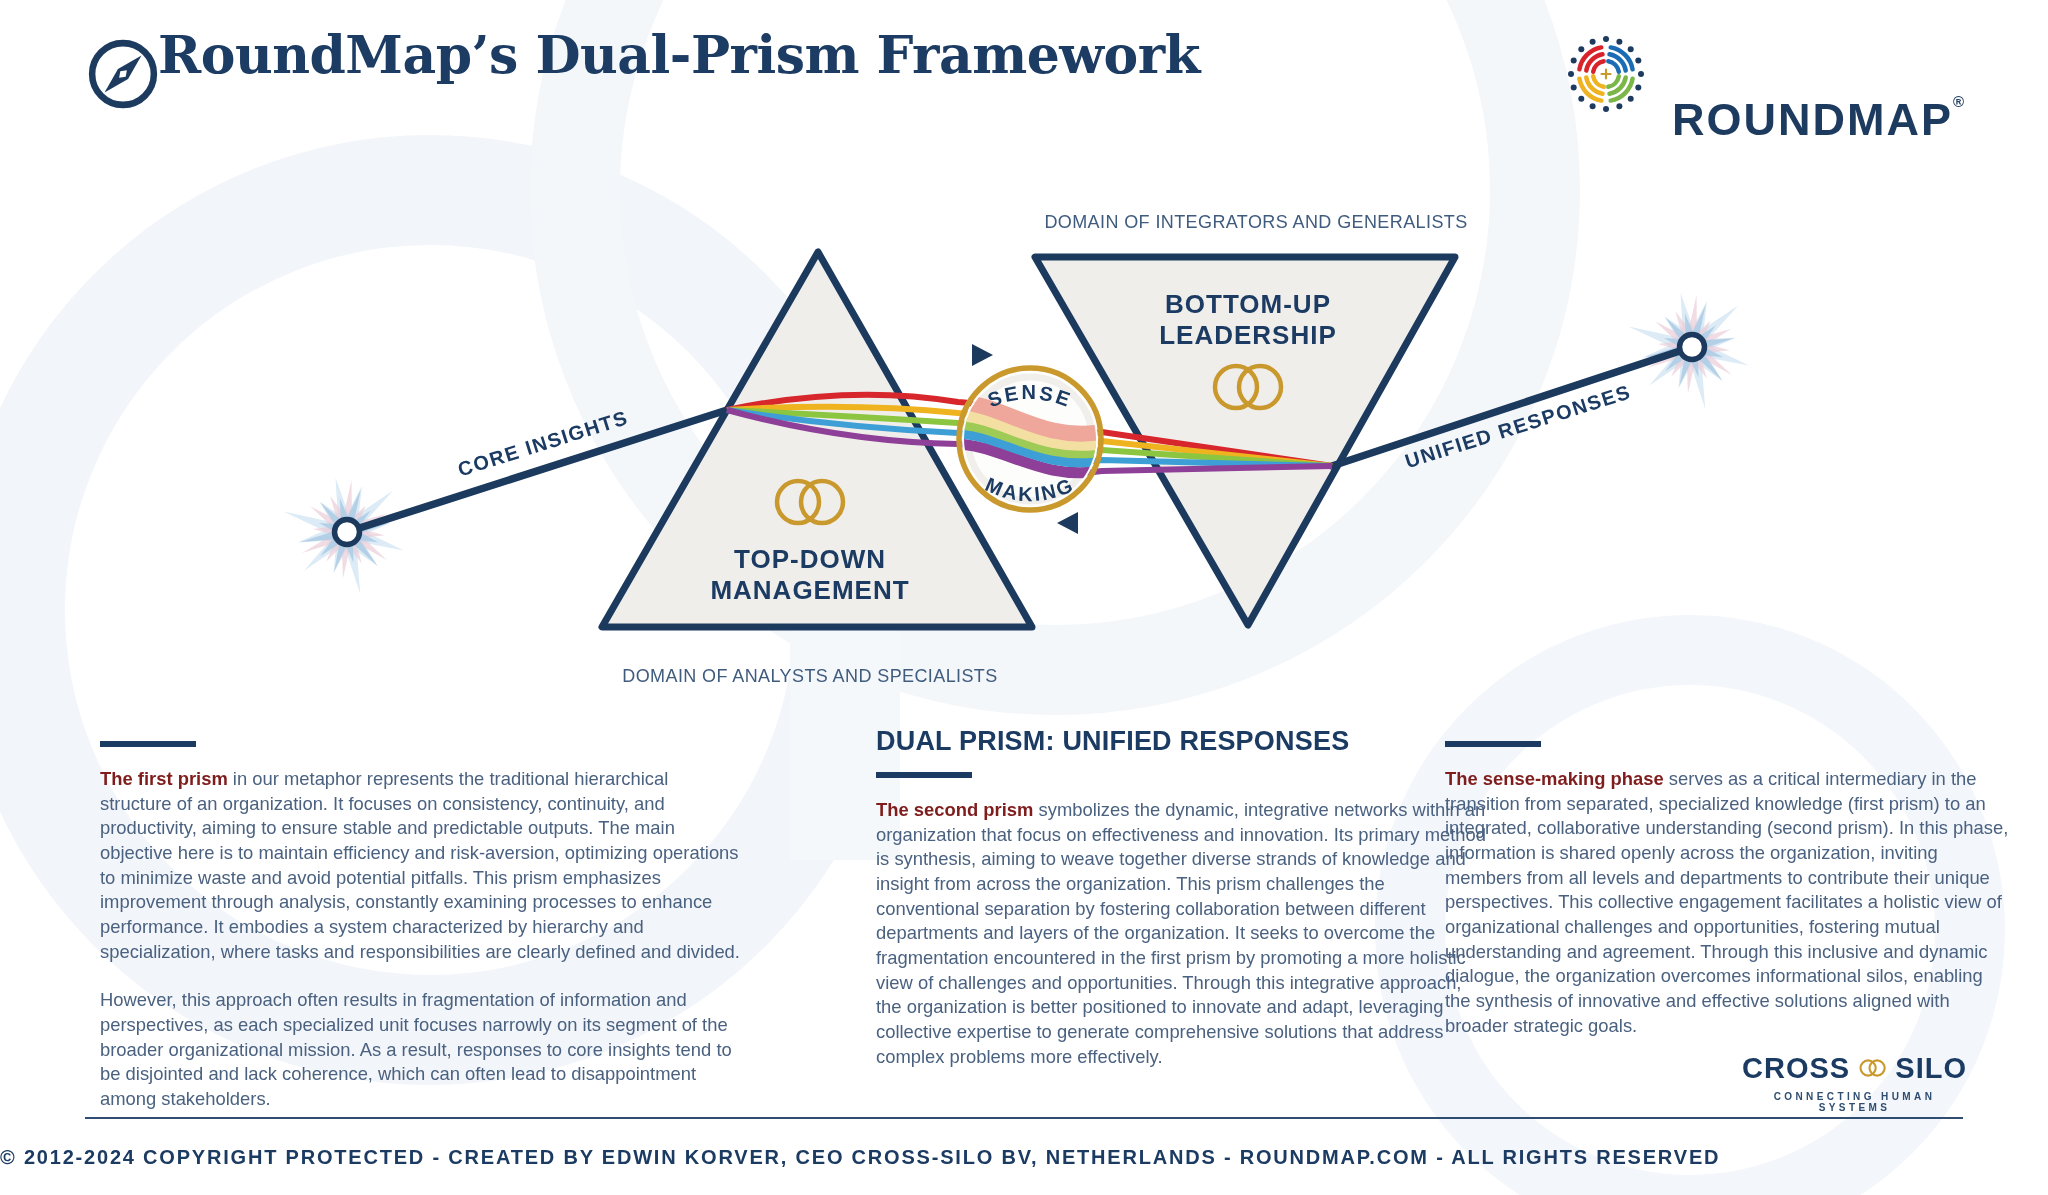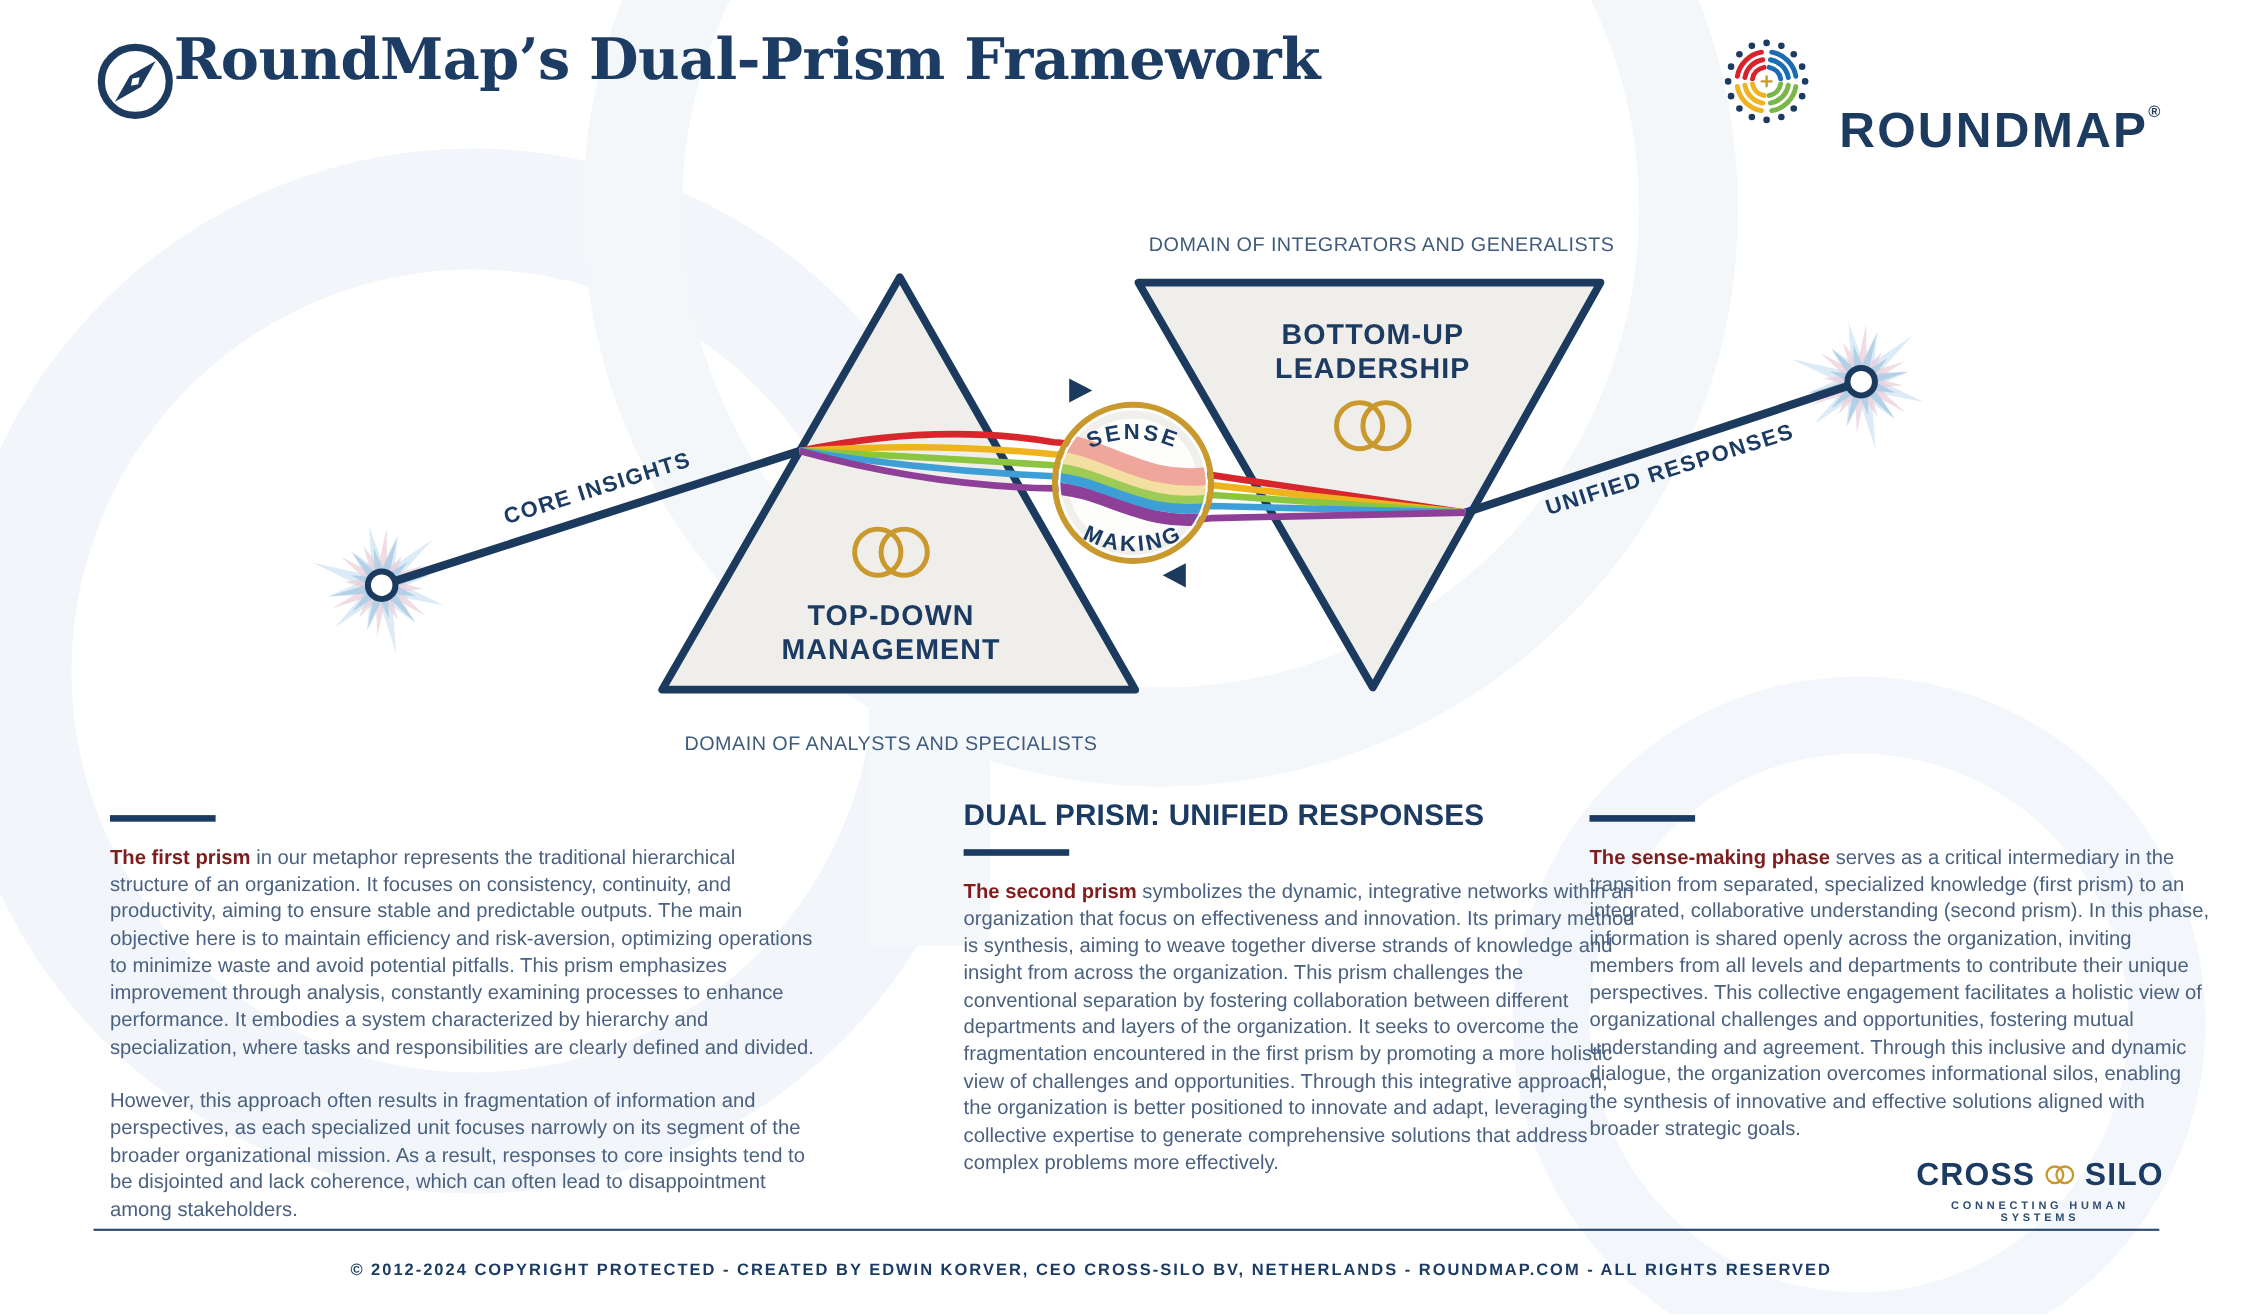--- a/index.html
+++ b/index.html
@@ -25,21 +25,21 @@
   .col p b{color:#7f1d1d;}
   #col1{left:100px;width:640px;}
   #col2{left:828px;width:612px;margin-left:48px;}
   #col3{left:1445px;width:565px;}
   
   #cross-silo{position:absolute;left:1742px;top:1050px;width:225px;text-align:center;z-index:2;}
   #cross-silo .row{display:flex;align-items:center;justify-content:center;gap:8px;}
   #cross-silo .word{font-size:29px;font-weight:600;letter-spacing:1px;color:#1c3b63;}
   #cross-silo .tag{margin-top:5px;font-size:10px;font-weight:bold;letter-spacing:3.4px;color:#2e4d70;}
   #footer-divider{position:absolute;left:85px;top:1117px;width:1878px;height:2px;background:#2e4d70;z-index:2;}
-  #copyright{position:absolute;left:0;top:1146px;width:1984px;text-align:center;font-size:15px;
+  #copyright{position:absolute;left:0;top:1146px;width:1984px;font-size:20px;
     font-weight:bold;letter-spacing:1.8px;color:#1c3b63;z-index:2;}
 </style>
 </head>
 <body>
 
 <div id="page">
 
   <svg id="watermark" width="2048" height="1195" viewBox="0 0 2048 1195">
     <circle cx="430" cy="610" r="420" fill="none" stroke="#f2f5f9" stroke-width="110"></circle>
     <circle cx="1055" cy="190" r="480" fill="none" stroke="#f4f7fa" stroke-width="90"></circle>

